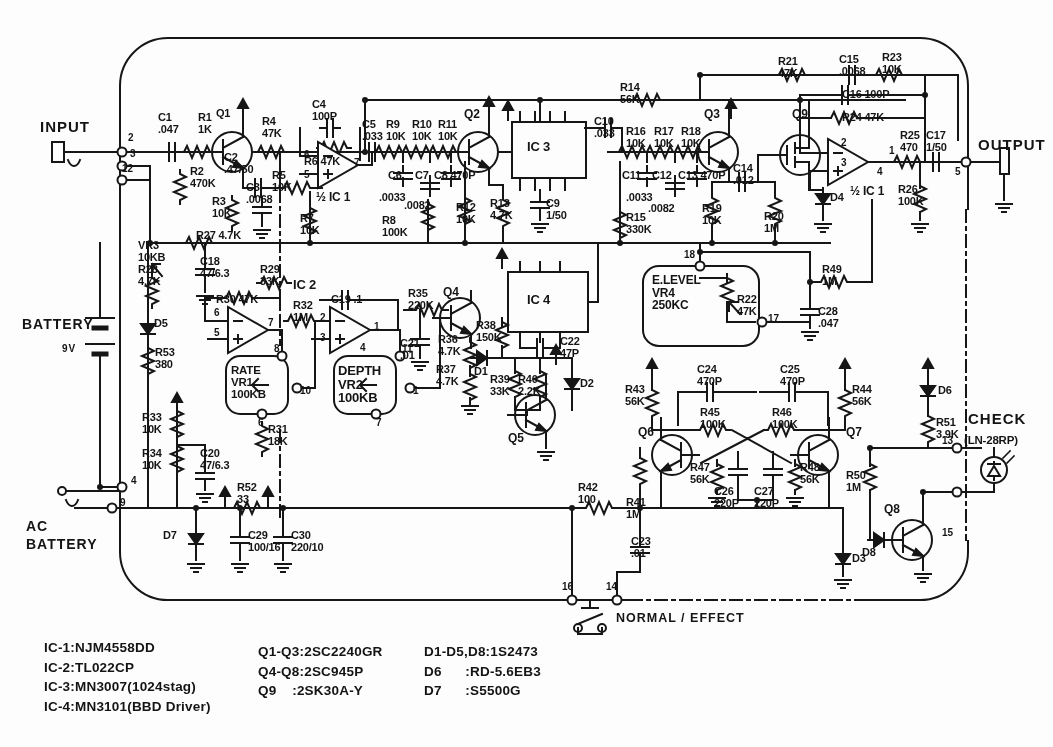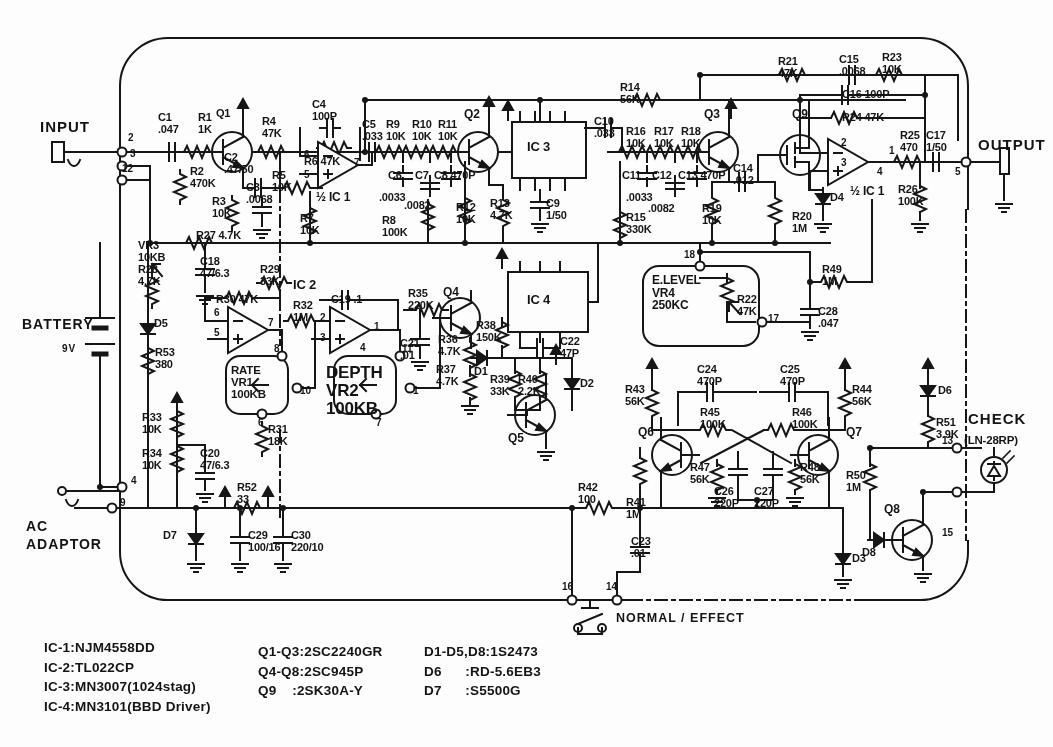--- a/index.html
+++ b/index.html
@@ -348,21 +348,21 @@
   </g>
 </svg>
 
 <div id="labels-layer">
   <div>
         <div class="lbl t" style="left: 40px; top: 118px;">INPUT</div>
         <div class="lbl t" style="left: 978px; top: 136px;">OUTPUT</div>
         <div class="lbl t" style="left: 22px; top: 316px; font-size: 14px;">BATTERY</div>
         <div class="lbl t" style="left: 62px; top: 336px; font-size: 10px; margin-top: 7px;">9V</div>
         <div class="lbl t" style="left: 26px; top: 518px; font-size: 14px;">AC
-ADAPTOR</div>
+BATTERY</div>
         <div class="lbl t" style="left: 968px; top: 410px; font-size: 15px;">CHECK</div>
         <div class="lbl c" style="left: 964px; top: 434px; font-size: 11.5px;">(LN-28RP)</div>
         <div class="lbl t" style="left: 616px; top: 611px; font-size: 12.5px;">NORMAL / EFFECT</div>
       </div>
   <div>
         <div class="lbl p" style="left: 128px; top: 133px;">2</div>
         <div class="lbl p" style="left: 130px; top: 149px;">3</div>
         <div class="lbl p" style="left: 122px; top: 164px;">12</div>
         <div class="lbl p" style="left: 131px; top: 476px;">4</div>
         <div class="lbl p" style="left: 120px; top: 498px;">9</div>
@@ -463,21 +463,21 @@
         <div class="lbl c" style="left: 652px; top: 170px;">C12</div>
         <div class="lbl c" style="left: 648px; top: 203px;">.0082</div>
         <div class="lbl c" style="left: 678px; top: 170px;">C13 470P</div>
         <div class="lbl c" style="left: 626px; top: 212px;">R15
 330K</div>
         <div class="lbl c" style="left: 704px; top: 108px; font-size: 12px;">Q3</div>
         <div class="lbl c" style="left: 733px; top: 163px;">C14
 .012</div>
         <div class="lbl c" style="left: 702px; top: 203px;">R19
 10K</div>
-        <div class="lbl c" style="left: 764px; top: 211px; margin-left: 28px;">R20
+        <div class="lbl c" style="left: 764px; top: 211px;">R20
 1M</div>
         <div class="lbl c" style="left: 792px; top: 108px; font-size: 12px;">Q9</div>
         <div class="lbl c" style="left: 830px; top: 192px;">D4</div>
         <div class="lbl c" style="left: 778px; top: 56px;">R21
 47K</div>
         <div class="lbl c" style="left: 839px; top: 54px;">C15
 .0068</div>
         <div class="lbl c" style="left: 882px; top: 52px;">R23
 10K</div>
         <div class="lbl c" style="left: 842px; top: 89px;">C16 100P</div>
@@ -501,21 +501,21 @@
         <div class="lbl c" style="left: 260px; top: 264px;">R29
 33K</div>
         <div class="lbl c" style="left: 293px; top: 278px; font-size: 13px;">IC 2</div>
         <div class="lbl c" style="left: 216px; top: 294px;">R30 47K</div>
         <div class="lbl c" style="left: 293px; top: 300px;">R32
 1M</div>
         <div class="lbl c" style="left: 331px; top: 294px;">C19 .1</div>
         <div class="lbl c" style="left: 231px; top: 364px; font-size: 11.5px;">RATE
 VR1
 100KB</div>
-        <div class="lbl c" style="left: 326px; top: 364px; font-size: 17px;">DEPTH
+        <div class="lbl c" style="left: 338px; top: 364px; font-size: 13px;">DEPTH
 VR2
 100KB</div>
         <div class="lbl c" style="left: 268px; top: 424px;">R31
 18K</div>
         <div class="lbl c" style="left: 408px; top: 288px;">R35
 220K</div>
         <div class="lbl c" style="left: 443px; top: 286px; font-size: 12px;">Q4</div>
         <div class="lbl c" style="left: 400px; top: 338px;">C21
 .01</div>
         <div class="lbl c" style="left: 438px; top: 334px;">R36
@@ -539,21 +539,21 @@
         <div class="lbl c" style="left: 697px; top: 364px;">C24
 470P</div>
         <div class="lbl c" style="left: 780px; top: 364px;">C25
 470P</div>
         <div class="lbl c" style="left: 852px; top: 384px;">R44
 56K</div>
         <div class="lbl c" style="left: 638px; top: 426px; font-size: 12px;">Q6</div>
         <div class="lbl c" style="left: 846px; top: 426px; font-size: 12px;">Q7</div>
         <div class="lbl c" style="left: 700px; top: 407px;">R45
 100K</div>
-        <div class="lbl c" style="left: 792px; top: 407px;">R46
+        <div class="lbl c" style="left: 772px; top: 407px;">R46
 100K</div>
         <div class="lbl c" style="left: 690px; top: 462px;">R47
 56K</div>
         <div class="lbl c" style="left: 800px; top: 462px;">R48
 56K</div>
         <div class="lbl c" style="left: 714px; top: 486px;">C26
 220P</div>
         <div class="lbl c" style="left: 754px; top: 486px;">C27
 220P</div>
         <div class="lbl c" style="left: 626px; top: 462px; margin-top: 35px;">R41

